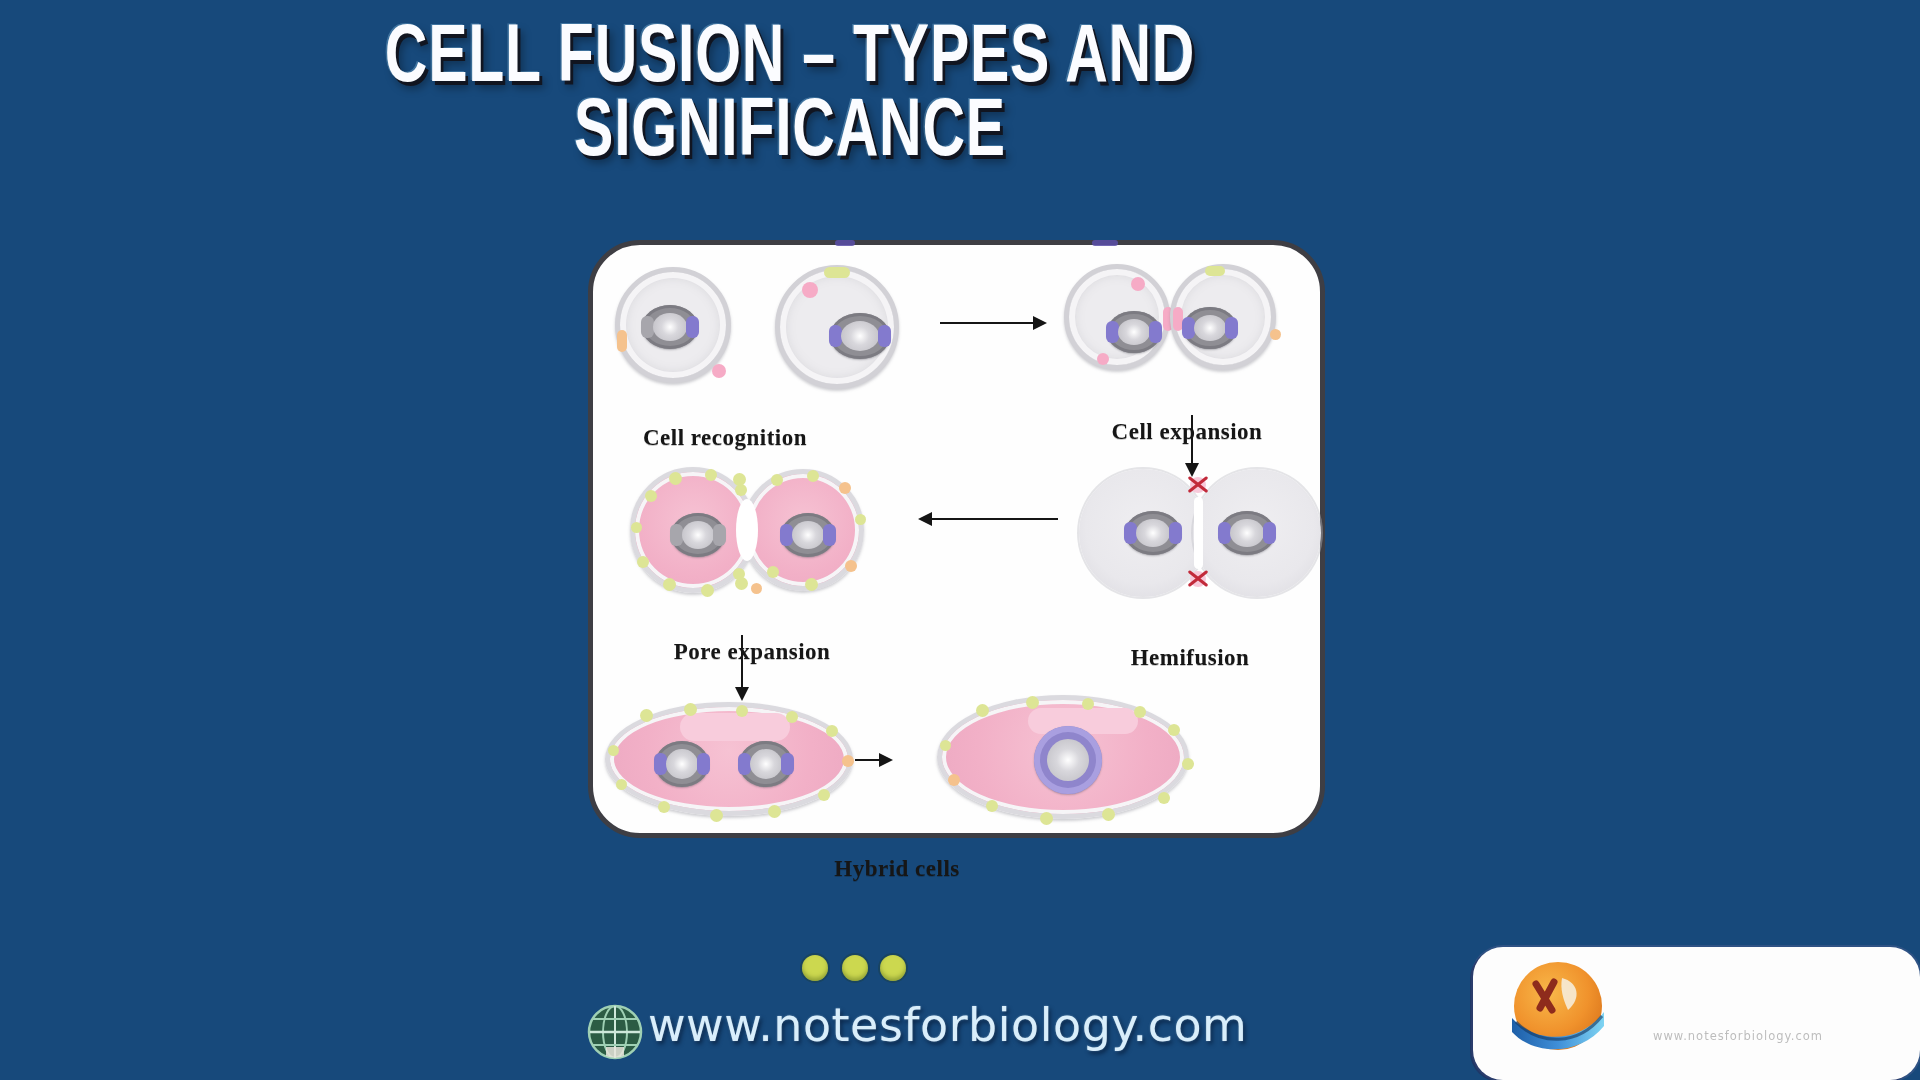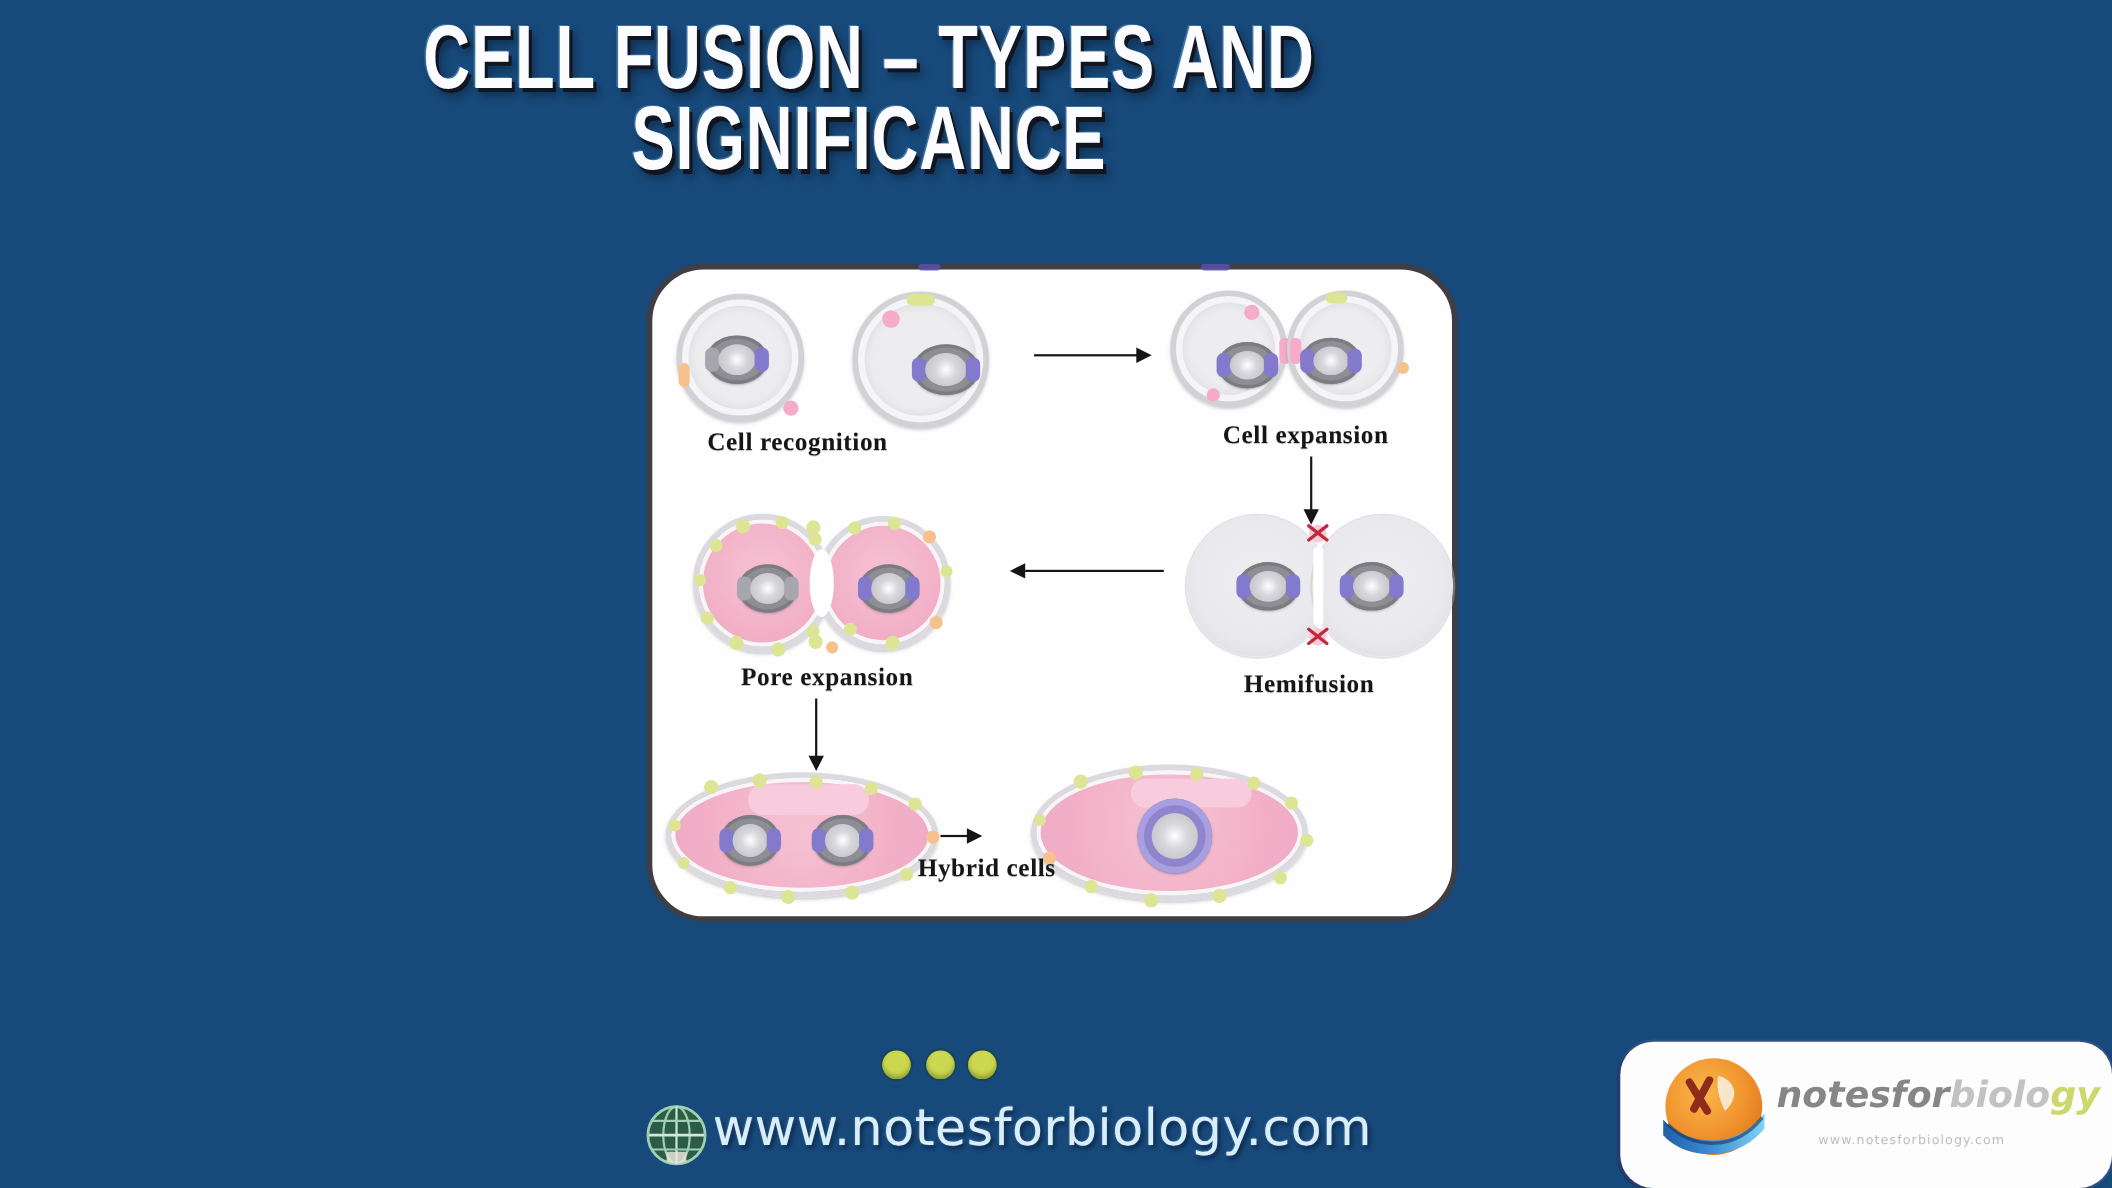--- a/index.html
+++ b/index.html
@@ -53,21 +53,21 @@
   .ahead.down{border-left:7px solid transparent;border-right:7px solid transparent;border-top:14px solid #151515;}
 
   
   .xmark{position:absolute;width:24px;height:24px;}
   .xmark .halo{position:absolute;left:4px;top:4px;width:16px;height:16px;border-radius:50%;background:#f7c9da;}
   .xmark .s{position:absolute;left:0;top:10px;width:24px;height:3px;background:#c22a3a;border-radius:2px;}
   .xmark .s.a{transform:rotate(38deg)}.xmark .s.b{transform:rotate(-38deg)}
 
   .dlabel{position:absolute;width:210px;text-align:center;
           font-family:"Liberation Serif",serif;font-weight:bold;font-size:23px;color:#161616;
-          letter-spacing:.5px;text-shadow:0 1px 0 rgba(0,0,0,.2);}
+          letter-spacing:.5px;text-shadow:0 1px 0 rgba(0,0,0,.2);margin-top:36px;}
 
   
   .dot{position:absolute;width:26px;height:26px;border-radius:50%;background:#ccd84f;
        box-shadow:inset 0 -3px 4px rgba(90,110,30,.5),0 0 0 2px rgba(30,60,50,.35);}
   .site-url{position:absolute;left:648px;top:998px;font-family:"DejaVu Sans",sans-serif;font-size:46px;
             color:#d9eefb;letter-spacing:.5px;
             text-shadow:2px 3px 4px rgba(5,25,55,.75),0 0 2px rgba(200,235,255,.5);}
 
   
   .logo-card{position:absolute;left:1473px;top:947px;width:447px;height:133px;background:#fdfdfd;
@@ -250,21 +250,21 @@
       <span class="sp yg" style="left:216px;top:92px;width:12px;height:12px;"></span>
       <span class="sp yg" style="left:160px;top:108px;width:13px;height:13px;"></span>
       <span class="sp yg" style="left:98px;top:112px;width:13px;height:13px;"></span>
       <span class="sp yg" style="left:44px;top:100px;width:12px;height:12px;"></span>
       <span class="sp og" style="left:6px;top:74px;width:12px;height:12px;"></span>
       <span class="sp yg" style="left:-2px;top:40px;width:11px;height:11px;"></span>
       <span class="nucleus big" style="left:92px;top:26px;width:68px;height:68px;">
         <span class="nuc-core"></span>
       </span>
     </div>
-    <div class="dlabel" style="left:199px;top:531px;">Hybrid cells</div>
+    <div class="dlabel" style="left:199px;top:575px;">Hybrid cells</div>
   </div>
 
   <span class="dot" style="left:802px;top:955px;"></span>
   <span class="dot" style="left:842px;top:955px;"></span>
   <span class="dot" style="left:880px;top:955px;"></span>
 
   <span style="position:absolute;left:586px;top:1003px;width:58px;height:58px;display:block;">
     <svg width="58" height="58" viewBox="0 0 58 58">
       <circle cx="29" cy="29" r="26" fill="#2c5c44" stroke="#9fd0b4" stroke-width="2.5"></circle>
       <ellipse cx="29" cy="29" rx="12" ry="26" fill="none" stroke="#9fd0b4" stroke-width="2"></ellipse>
@@ -293,19 +293,16 @@
               <stop offset="1" stop-color="#7fd4f2"></stop>
           </linearGradient>
         </defs>
         <circle cx="52" cy="48" r="44" fill="url(#og)"></circle>
         <path d="M30 26 L46 52 M48 24 L34 50" stroke="#8e2b1c" stroke-width="7" stroke-linecap="round" fill="none"></path>
         <path d="M56 20 C72 24 76 40 62 52 C57 41 54 31 56 20 Z" fill="#f6ecd9" opacity=".9"></path>
         <path d="M6 60 C30 86 74 86 98 54 L98 68 C74 98 28 98 6 74 Z" fill="url(#bg1)"></path>
         <path d="M10 64 C34 88 72 88 96 58" stroke="#12355f" stroke-width="3" fill="none" opacity=".6"></path>
       </svg>
     </span>
-    <div class="brand">
-      <span class="p1">notesfor</span><span class="p2">biolo</span><span class="p3">gy</span>
-    </div>
     <div class="brand-sub">www.notesforbiology.com</div>
   </div>
 
 </div>
 
 </body></html>

